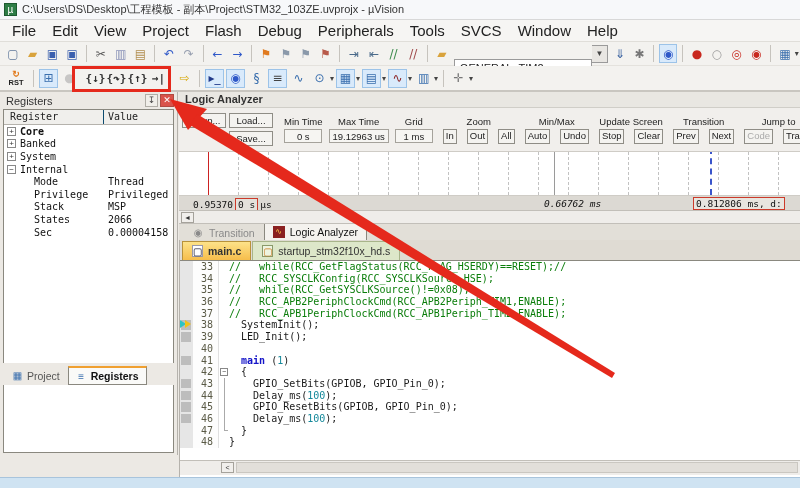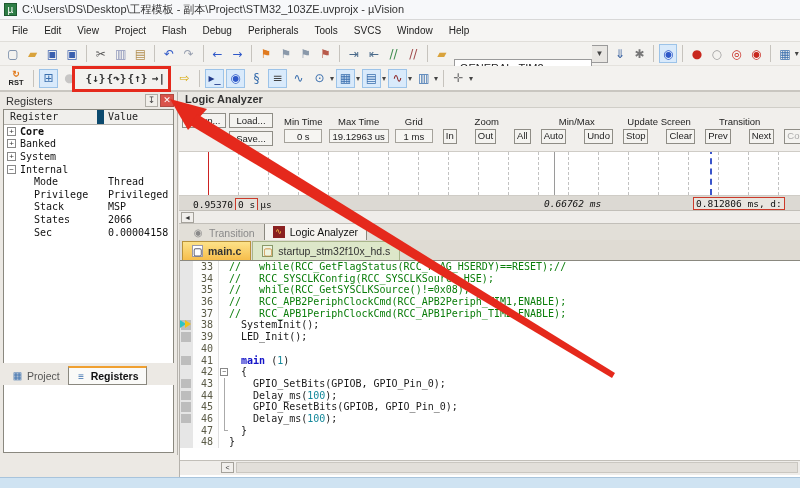--- a/index.html
+++ b/index.html
@@ -7,21 +7,21 @@
   .win{position:relative;width:800px;height:488px;background:#ece9e4;overflow:hidden;box-sizing:border-box;}
   .win *{box-sizing:border-box;}
 
   
   .titlebar{position:absolute;left:0;top:0;width:800px;height:20px;background:#f7f8fa;border-bottom:1px solid #d8d8d8;display:flex;align-items:center;padding-left:4px;}
   .app-ico{width:13px;height:13px;background:#2e7d46;border:1px solid #1d5a30;color:#fff;font-size:10px;line-height:11px;text-align:center;margin-right:5px;}
   .title-txt{font-size:11px;color:#333;white-space:nowrap;}
 
   
   .menubar{position:absolute;left:0;top:20px;width:800px;height:22px;background:#f6f5f3;border-bottom:1px solid #e0ded9;display:flex;align-items:center;padding-left:4px;}
-  .menu-item{font-size:10px;color:#222;padding:3px 8px;cursor:default;}
+  .menu-item{font-size:15px;color:#222;padding:3px 8px;cursor:default;}
 
   
   .tbar{position:absolute;left:0;width:800px;background:#f3f2ef;display:flex;align-items:center;padding-left:3px;}
   .tbar1{top:42px;height:24px;border-bottom:1px solid #e4e2dd;}
   .tbar2{top:66px;height:26px;border-bottom:2px solid #c9c6c0;}
   .tico{width:19px;height:19px;border:1px solid transparent;background:transparent;display:flex;align-items:center;justify-content:center;font-size:12px;padding:0;margin:0 1px;font-family:"DejaVu Sans",sans-serif;}
   .tico.boxed{background:#d9eafb;border:1px solid #9cc3e8;}
   .tico .gl{pointer-events:none;}
   .tsep{width:1px;height:17px;background:#c6c3bd;margin:0 4px;}
   .caret{font-size:8px;color:#444;margin:0 1px 0 0;}
@@ -34,21 +34,21 @@
   .step-ic{font-family:"DejaVu Sans Mono",monospace;font-weight:bold;color:#333;font-size:11px;width:21px;height:19px;border:1px solid transparent;background:transparent;display:flex;align-items:center;justify-content:center;padding:0;}
 
   
   .left-panel{position:absolute;left:0;top:92px;width:178px;height:363px;background:#ece9e4;border-right:1px solid #b5b2ac;}
   .lp-head{height:17px;display:flex;align-items:center;padding:0 3px 0 6px;font-size:11px;color:#333;background:#ece9e4;}
   .lp-head .t{flex:1;}
   .pinbtn{width:13px;height:13px;border:1px solid #b0ada6;background:#f0eee9;font-size:9px;line-height:11px;text-align:center;color:#444;padding:0;margin-right:2px;}
   .closebtn{width:14px;height:13px;border:1px solid #b04a40;background:#d9534a;color:#fff;font-size:9px;line-height:11px;text-align:center;padding:0;}
   .lp-body{position:absolute;left:3px;top:17px;right:3px;bottom:2px;background:#fff;border:1px solid #8a887f;overflow:hidden;}
   .reg-cols{height:15px;display:flex;border-bottom:1px solid #b5b2ac;background:#f0efec;font-family:"DejaVu Sans Mono",monospace;font-size:10px;color:#222;}
-  .reg-cols .c1{width:100px;border-right:7px solid #0c4a6e;padding:1px 2px 0 6px;}
+  .reg-cols .c1{width:100px;border-right:1px solid #0c4a6e;padding:1px 2px 0 6px;}
   .reg-cols .c2{flex:1;padding:1px 0 0 4px;}
   .reg-row{position:relative;height:12.6px;font-family:"DejaVu Sans Mono",monospace;font-size:10px;color:#111;display:flex;align-items:center;}
   .reg-row .exp{width:9px;height:9px;border:1px solid #888;background:#fff;font-size:8px;line-height:7px;text-align:center;color:#333;margin:0 4px 0 3px;padding:0;flex:none;}
   .reg-row .spacer{width:16px;flex:none;}
   .reg-row.lv1 .spacer{width:30px;}
   .reg-row .lab{white-space:nowrap;}
   .reg-row .val{position:absolute;left:104px;white-space:nowrap;}
   .reg-row.bold .lab{font-weight:bold;}
 
   .lp-tabs{position:absolute;left:0;top:363px;width:178px;height:22px;background:#ece9e4;display:flex;align-items:flex-end;padding-left:4px;border-right:1px solid #b5b2ac;}
@@ -62,21 +62,21 @@
   
   .la{position:absolute;left:0;top:0;right:0;height:148px;background:#f1efec;}
   .la-title{height:16px;font-size:11px;font-weight:bold;color:#333;padding:1px 0 0 6px;background:#e9e7e2;border-bottom:1px solid #d0cec8;}
   .la-tb{position:relative;height:44px;border-bottom:1px solid #cfccc6;display:flex;align-items:stretch;padding:2px 0 2px 3px;overflow:hidden;}
   .la-left{display:grid;grid-template-columns:44px 44px;grid-template-rows:15px 15px;gap:3px;align-content:center;margin-right:4px;}
   .la-btn{height:15px;border:1px solid #8f8d86;background:#f4f3f0;font-size:9.5px;color:#222;padding:0 2px;line-height:12px;white-space:nowrap;}
   .la-btn:disabled{color:#aaa;}
   .la-group{display:flex;flex-direction:column;align-items:center;justify-content:center;padding:0 3px;}
   .la-group .glab{font-size:9.5px;color:#222;margin-bottom:2px;white-space:nowrap;}
   .la-field{height:14px;border:1px solid #a5a29b;background:#f6f5f2;font-size:9.5px;color:#222;display:flex;align-items:center;justify-content:center;padding:0 3px;white-space:nowrap;min-width:38px;}
-  .la-row{display:flex;gap:18px;justify-content:space-between;}
+  .la-row{display:flex;gap:10px;justify-content:space-between;}
   .la-sep{width:1px;background:#c6c3bd;margin:1px 2px;}
   .la-checks{display:flex;flex-direction:column;justify-content:center;gap:3px;padding-left:4px;overflow:hidden;}
   .chk-line{display:flex;align-items:center;white-space:nowrap;}
   .chk{width:10px;height:10px;border:1px solid #555;background:#fff;font-size:9px;line-height:9px;text-align:center;color:#111;margin-right:4px;flex:none;}
   .chk-lab{font-size:9.5px;color:#222;}
 
   .la-wave{position:relative;height:44px;background:#fff;border-bottom:1px solid #cfccc6;overflow:hidden;}
   .gridline{position:absolute;top:0;bottom:0;width:0;border-left:1px dashed #c2c2c2;}
   .vline-red{position:absolute;top:0;bottom:0;left:29px;width:0;border-left:1px solid #cc2222;}
   .vline-gray{position:absolute;top:0;bottom:0;left:375px;width:0;border-left:1px solid #9a9a9a;}

